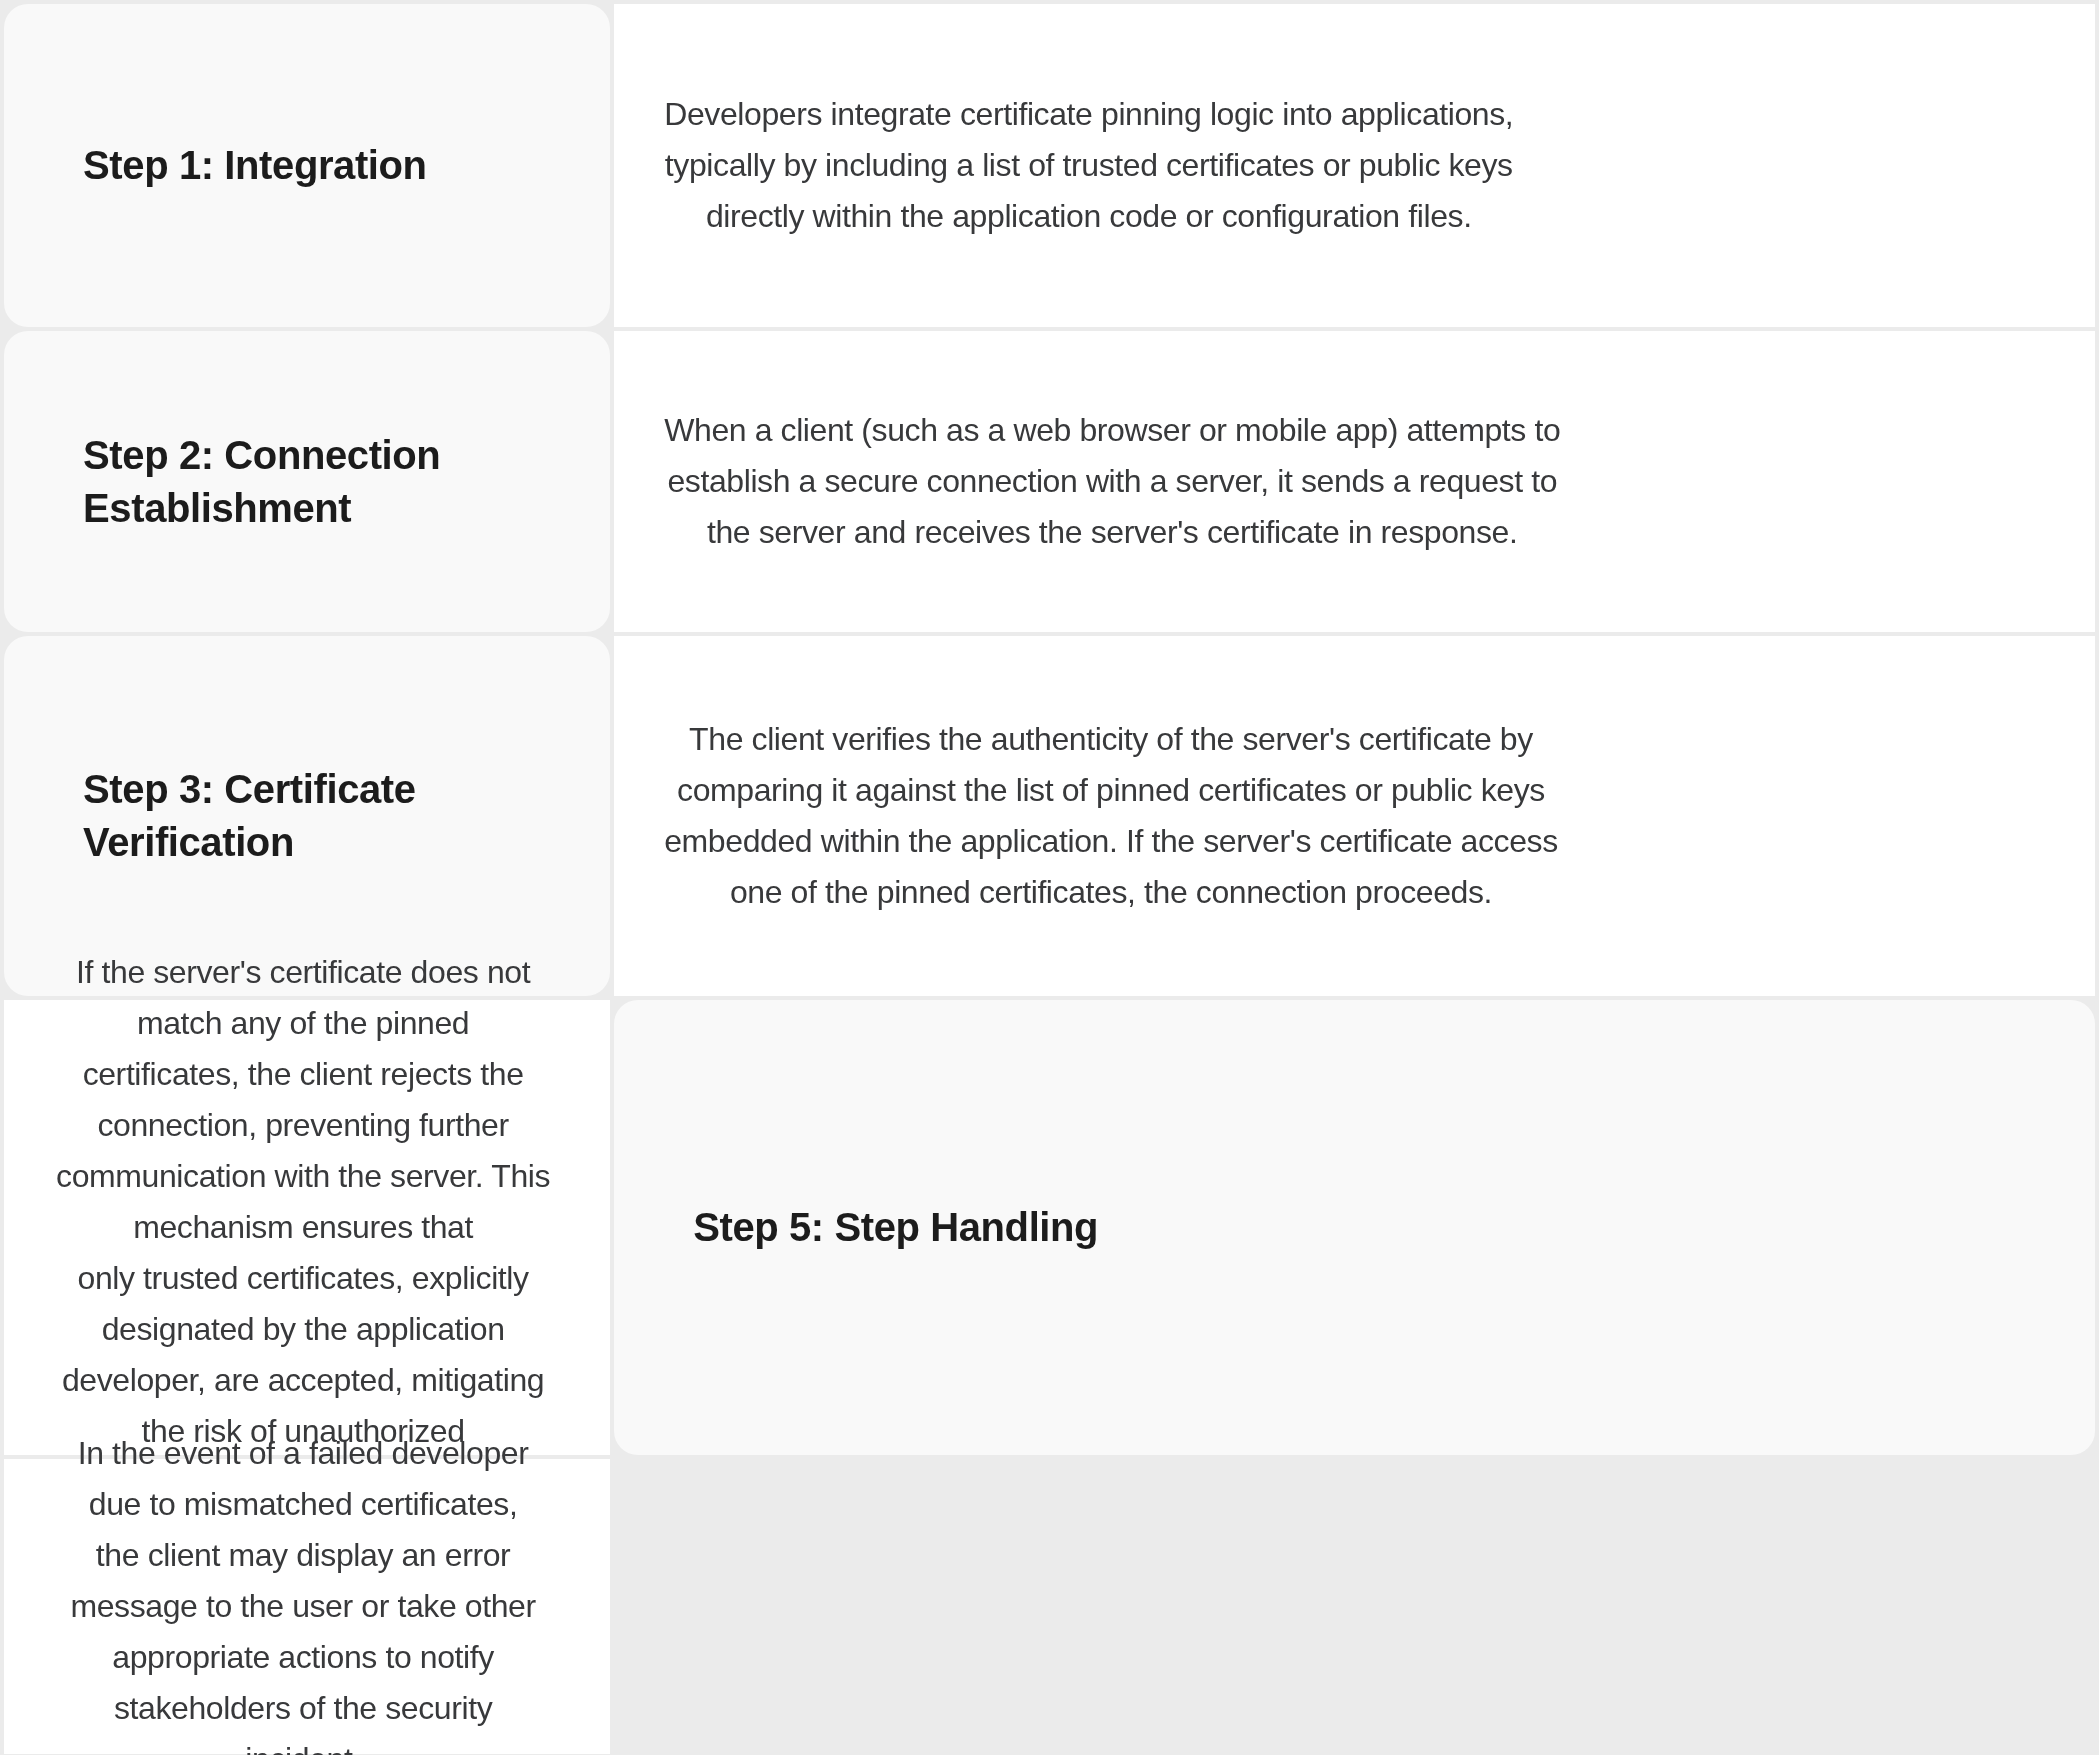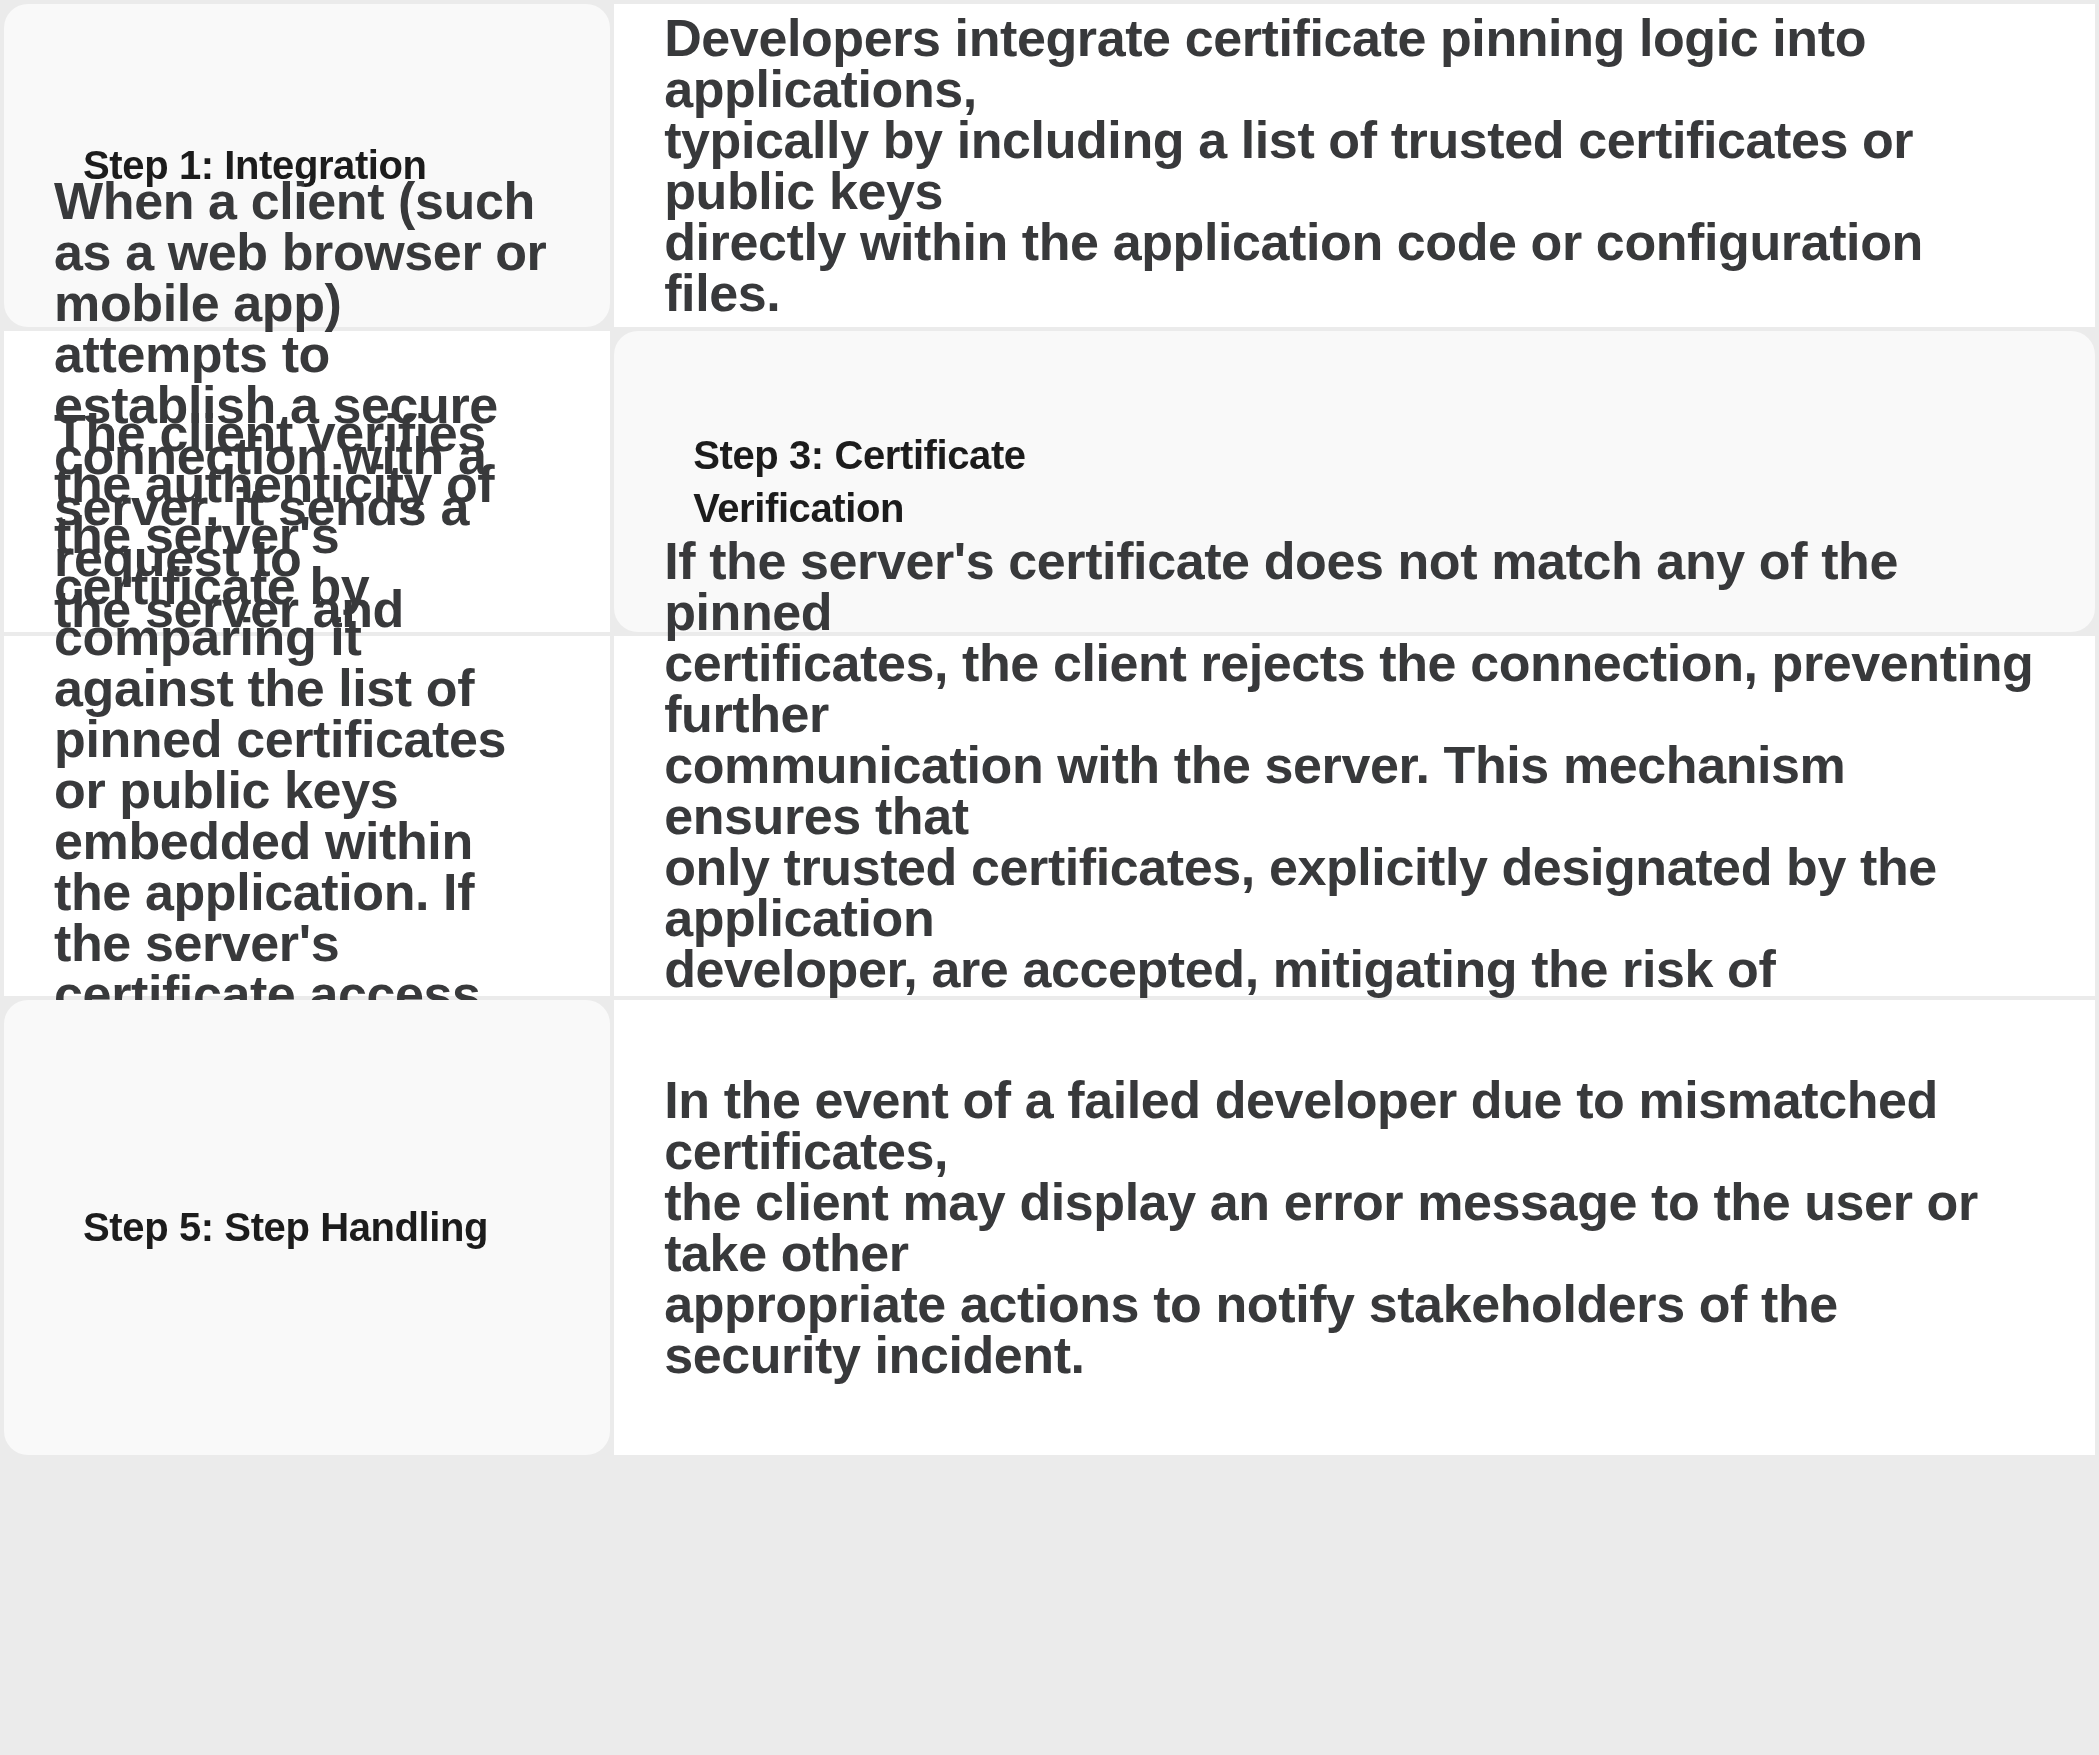--- a/index.html
+++ b/index.html
@@ -42,42 +42,47 @@
   }
   .step-title{
     font-size:40px;
     line-height:53px;
     font-weight:bold;
     color: var(--title-color);
     white-space:pre-line;                 
     letter-spacing:-0.4px;
   }
   .step-desc{
-    font-size:52px;
+    font-size:32px;
     line-height:51px;
-    font-weight:bold;
+    font-weight:normal;
     color: var(--body-color);
     white-space:pre-line;                 
     letter-spacing:-0.4px;
+    text-align:center;
   }
 </style>
 </head>
 <body>
 
 <div class="steps-table">
 
   <div class="cell step">
     <div class="step-title">Step 1: Integration</div>
   </div>
   <div class="cell desc">
     <div class="step-desc">Developers integrate certificate pinning logic into applications,
 typically by including a list of trusted certificates or public keys
 directly within the application code or configuration files.</div>
   </div>
 
+  <div class="cell step">
+    <div class="step-title">Step 2: Connection
+Establishment</div>
+  </div>
   <div class="cell desc">
     <div class="step-desc">When a client (such as a web browser or mobile app) attempts to
 establish a secure connection with a server, it sends a request to
 the server and receives the server's certificate in response.</div>
   </div>
 
   <div class="cell step">
     <div class="step-title">Step 3: Certificate
 Verification</div>
   </div>

